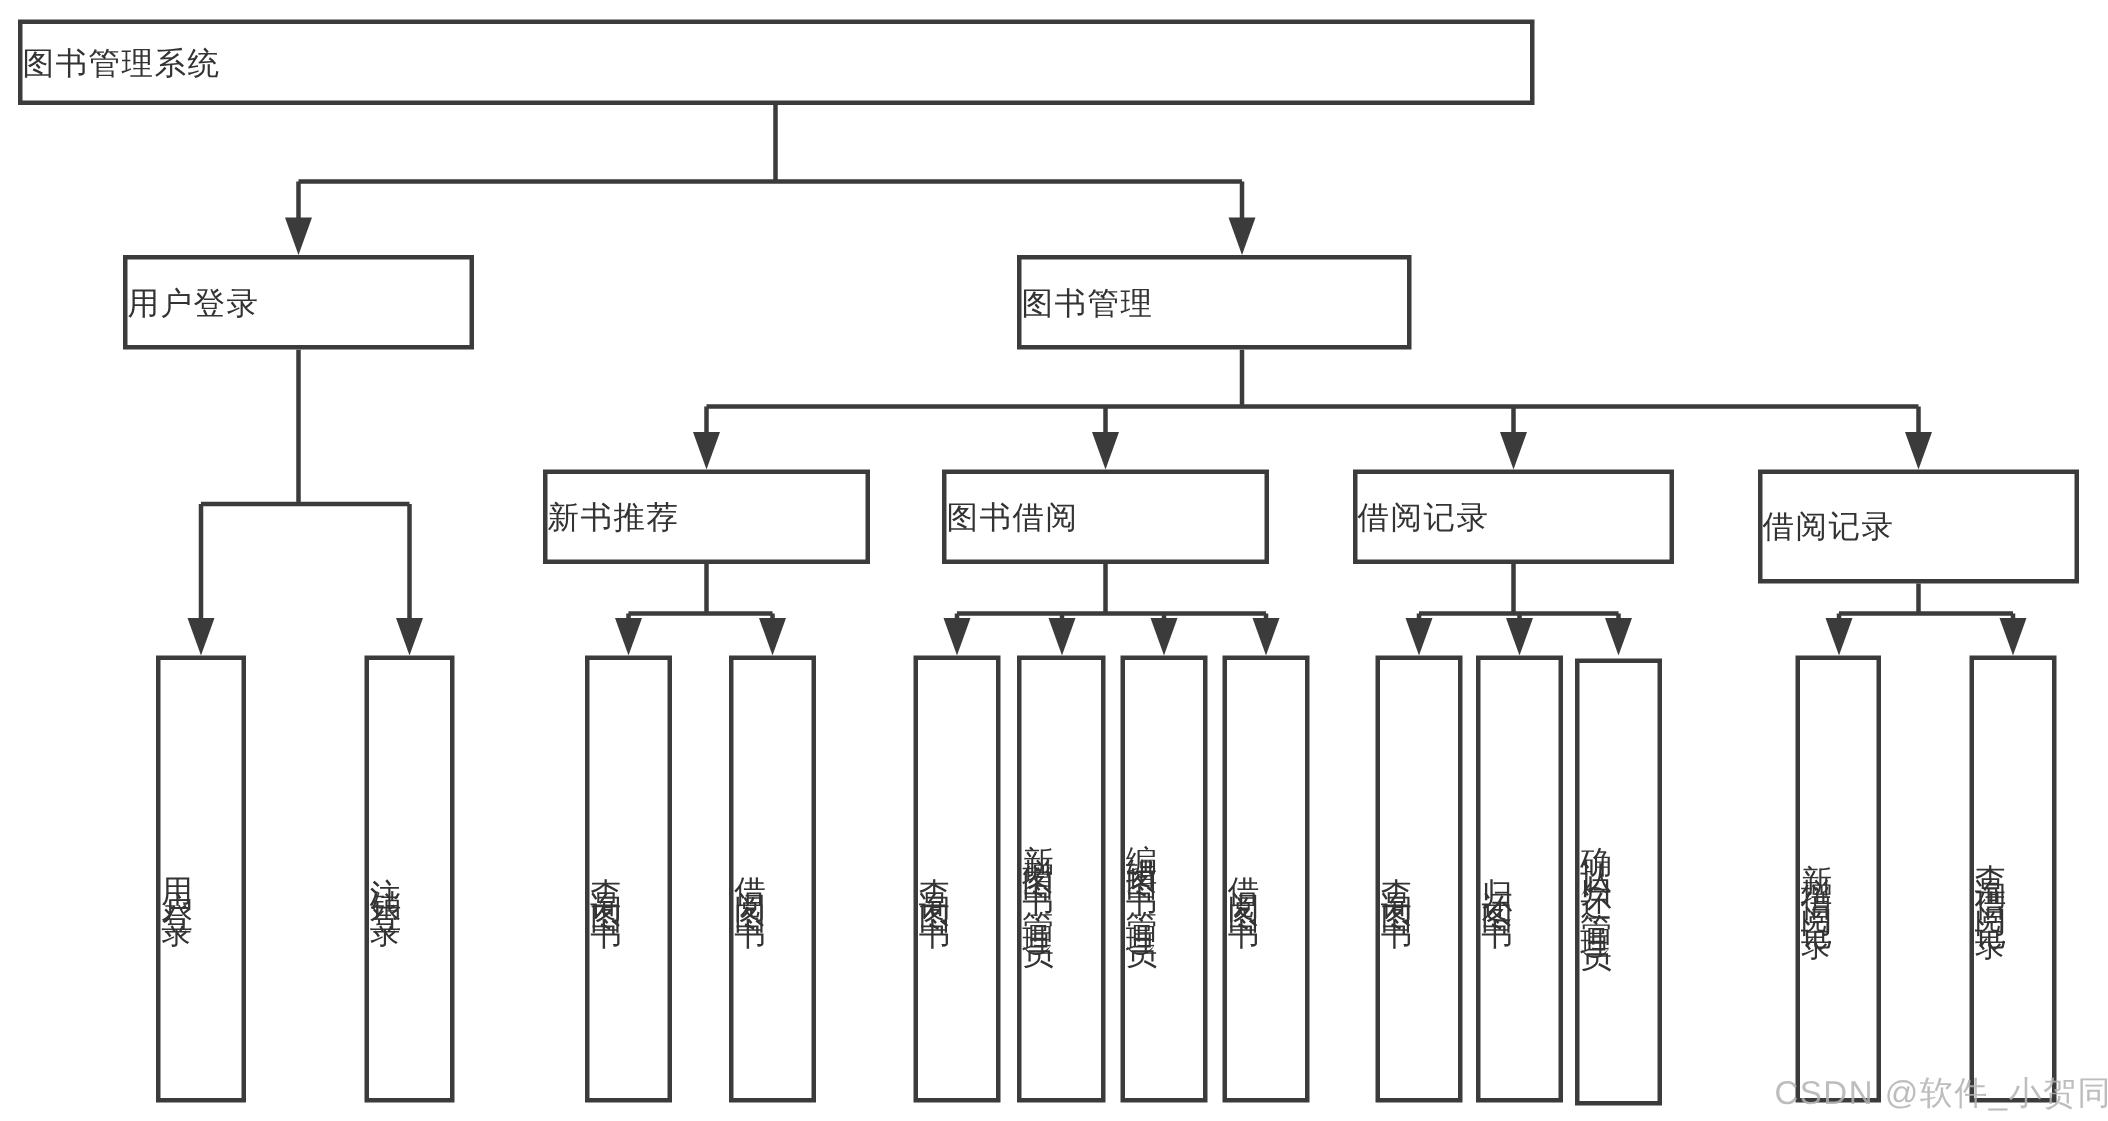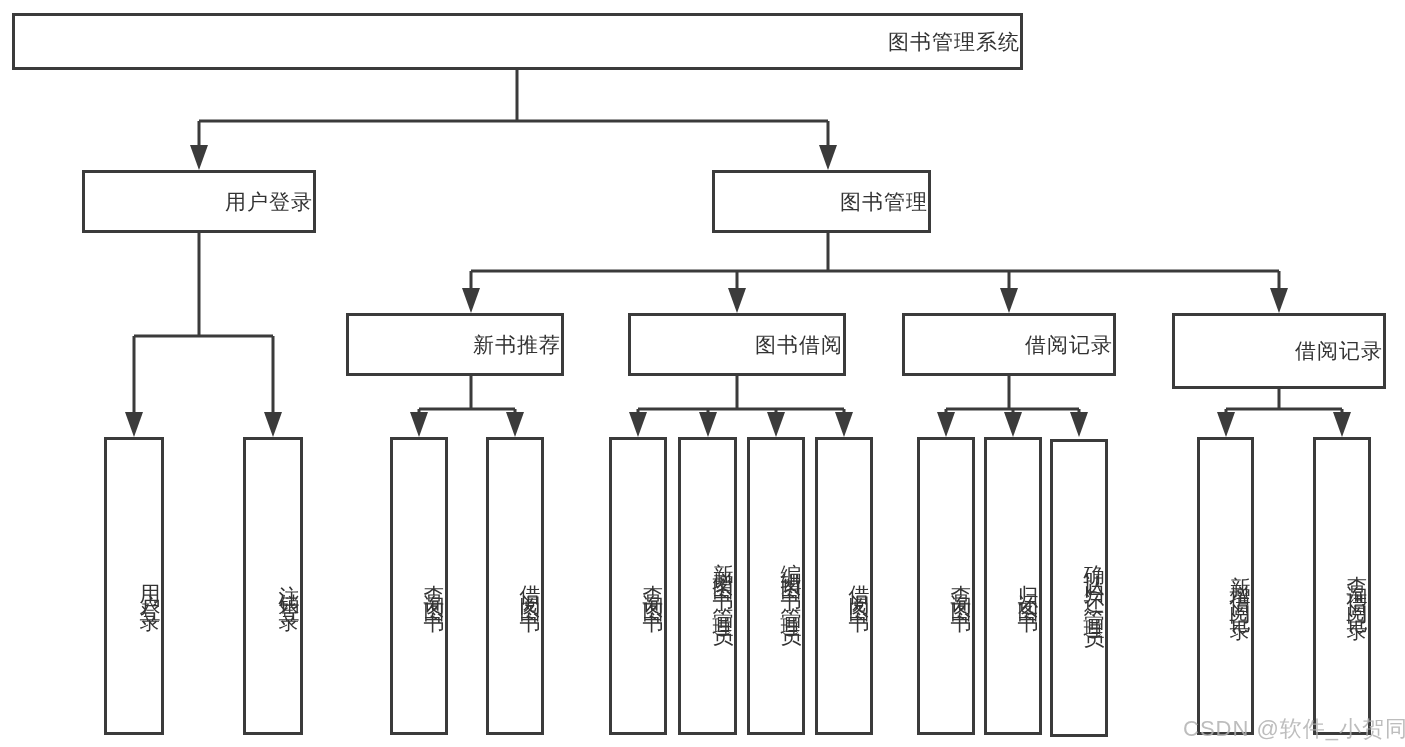--- a/index.html
+++ b/index.html
@@ -22,21 +22,21 @@
     z-index: 1;
   }
   .node {
     position: absolute;
     box-sizing: border-box;
     border: 3px solid #3b3b3b;
     background: #ffffff;
     color: #333333;
     display: flex;
     align-items: center;
-    justify-content: flex-end;
+    justify-content: flex-start;
     z-index: 2;
   }
   .node.h { font-size: 21px; letter-spacing: 1px; }
   .node.v { font-size: 21px; }
   .vtext {
     writing-mode: vertical-rl;
     text-orientation: mixed;
     letter-spacing: 9px;
     line-height: 1;
     white-space: nowrap;
@@ -100,25 +100,25 @@
     </g>
   </svg>
 
   <div class="node h" style="left:12px; top:13px; width:1011px; height:57px">
     <span>图书管理系统</span>
   </div>
 
   <div class="node h" style="left:82px; top:170px; width:234px; height:63px">
     <span>用户登录</span>
   </div>
-  <div class="node h" style="left:712px; top:170px; width:219px; height:63px">
+  <div class="node h" style="left:678px; top:170px; width:263px; height:63px">
     <span>图书管理</span>
   </div>
 
-  <div class="node h" style="left:346px; top:313px; width:218px; height:63px">
+  <div class="node h" style="left:362px; top:313px; width:218px; height:63px">
     <span>新书推荐</span>
   </div>
   <div class="node h" style="left:628px; top:313px; width:218px; height:63px">
     <span>图书借阅</span>
   </div>
   <div class="node h" style="left:902px; top:313px; width:214px; height:63px">
     <span>借阅记录</span>
   </div>
   <div class="node h" style="left:1172px; top:313px; width:214px; height:76px">
     <span>借阅记录</span>

